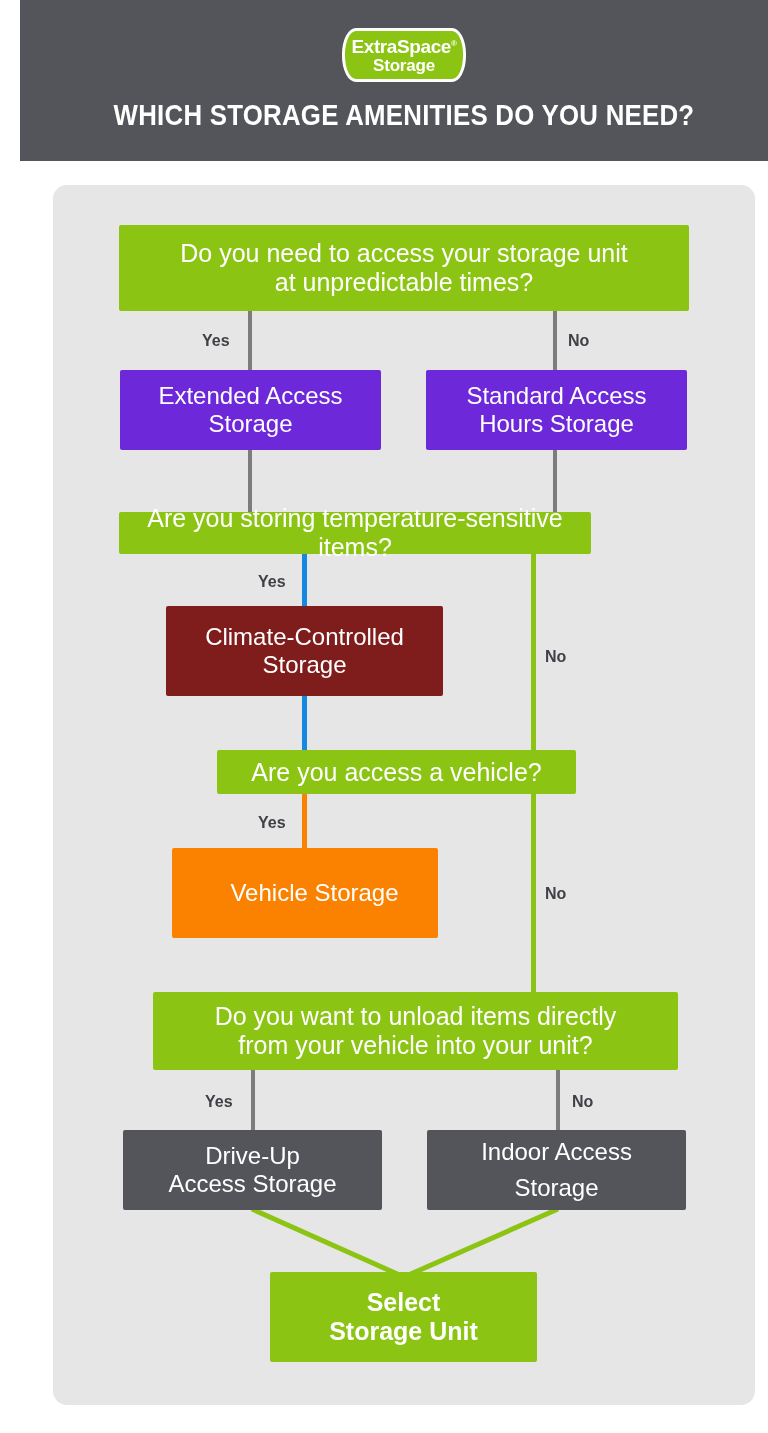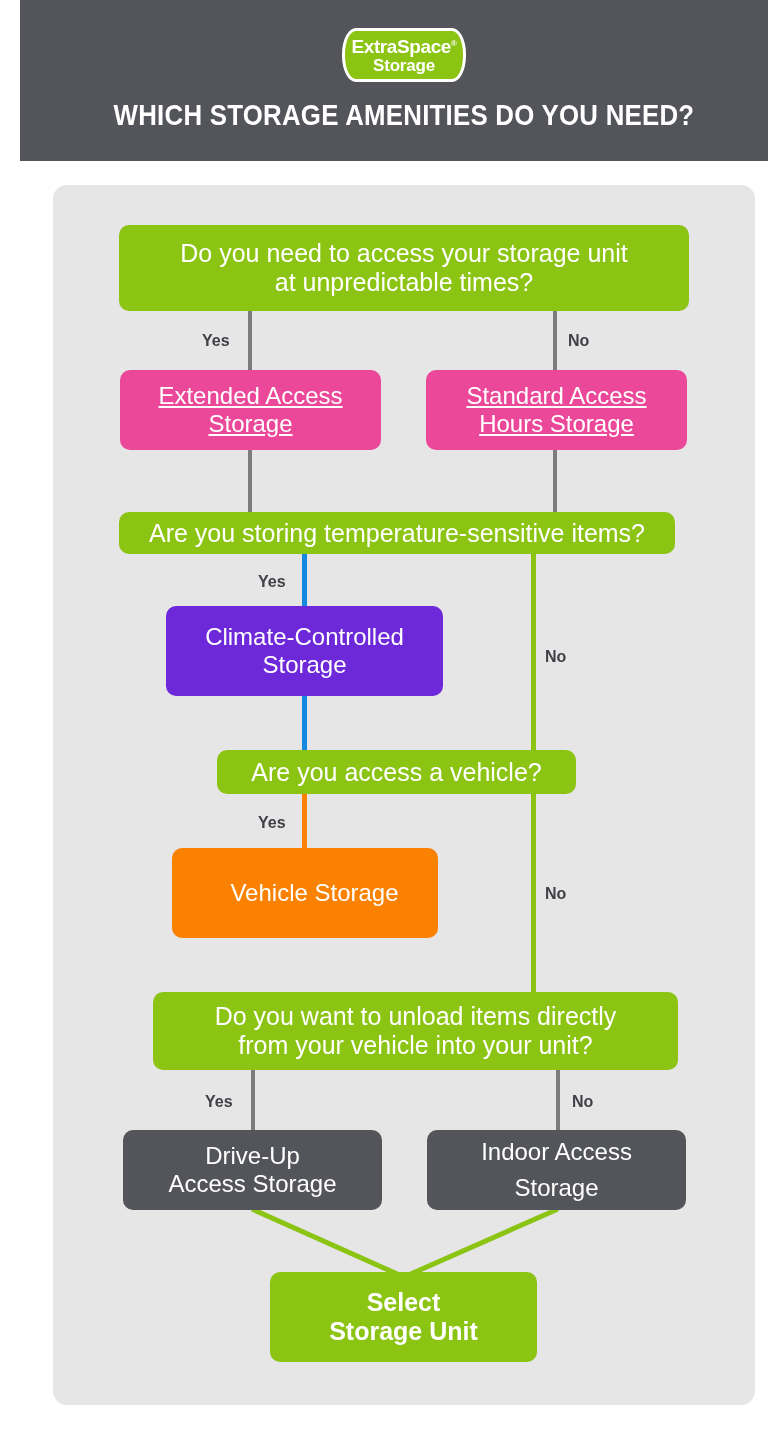--- a/index.html
+++ b/index.html
@@ -50,32 +50,32 @@
   .panel {
     position: absolute; left: 33px; top: 185px;
     width: 702px; height: 1220px;
     background: #e6e6e6;
     border-radius: 14px;
   }
 
   
   .node {
     position: absolute;
-    border-radius: 10px;
+    border-radius: 2px;
     display: flex; align-items: center; justify-content: center;
     text-align: center;
     color: #ffffff;
     line-height: 1.16;
     z-index: 3;
     padding: 4px 10px;
   }
   .node.green { background: #8cc414; }
-  .node.gray  { background: #ec4899; text-decoration: underline; }
+  .node.gray  { background: #6d28d9; }
   .node.dark  { background: #53555b; }
-  .node.blue  { background: #6d28d9; }
+  .node.blue  { background: #7f1d1d; }
   .node.orange{ background: #fa8200; padding-left: 29px; }
 
   .q-text  { font-size: 25px; }
   .a-text  { font-size: 24px; }
   .final-text { font-size: 25px; font-weight: bold; }
 
   
   .line {
     position: absolute;
     z-index: 1;
@@ -159,21 +159,21 @@
   <div class="node gray a-text" style="left:100px; top:370px; width:261px; height:80px; flex-direction:column;">
     <span>Extended Access</span>
     <span>Storage</span>
   </div>
 
   <div class="node gray a-text" style="left:406px; top:370px; width:261px; height:80px; flex-direction:column;">
     <span>Standard Access</span>
     <span>Hours Storage</span>
   </div>
 
-  <div class="node green q-text" style="left:99px; top:512px; width:556px; height:42px;">
+  <div class="node green q-text" style="left:99px; top:512px; width:472px; height:42px;">
     <span>Are you storing temperature-sensitive items?</span>
   </div>
 
   <div class="node blue a-text" style="left:146px; top:606px; width:277px; height:90px; flex-direction:column;">
     <span>Climate-Controlled</span>
     <span>Storage</span>
   </div>
 
   <div class="node green q-text" style="left:197px; top:750px; width:359px; height:44px;">
     <span>Are you access a vehicle?</span>

